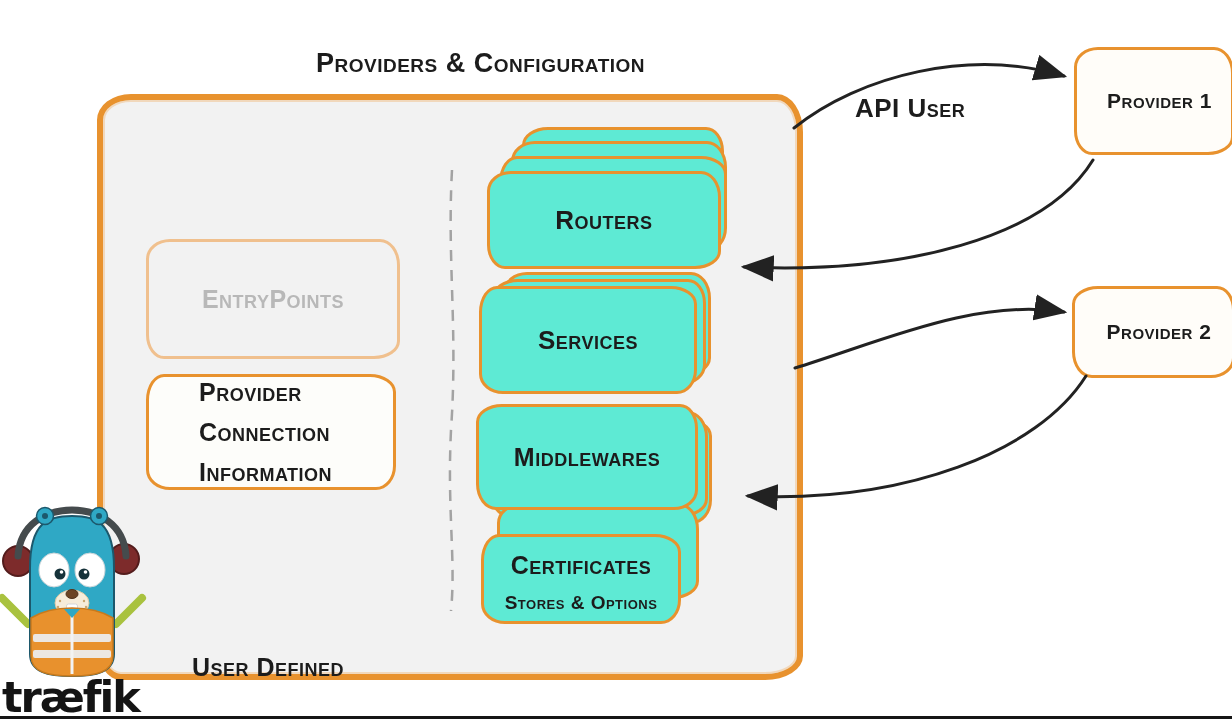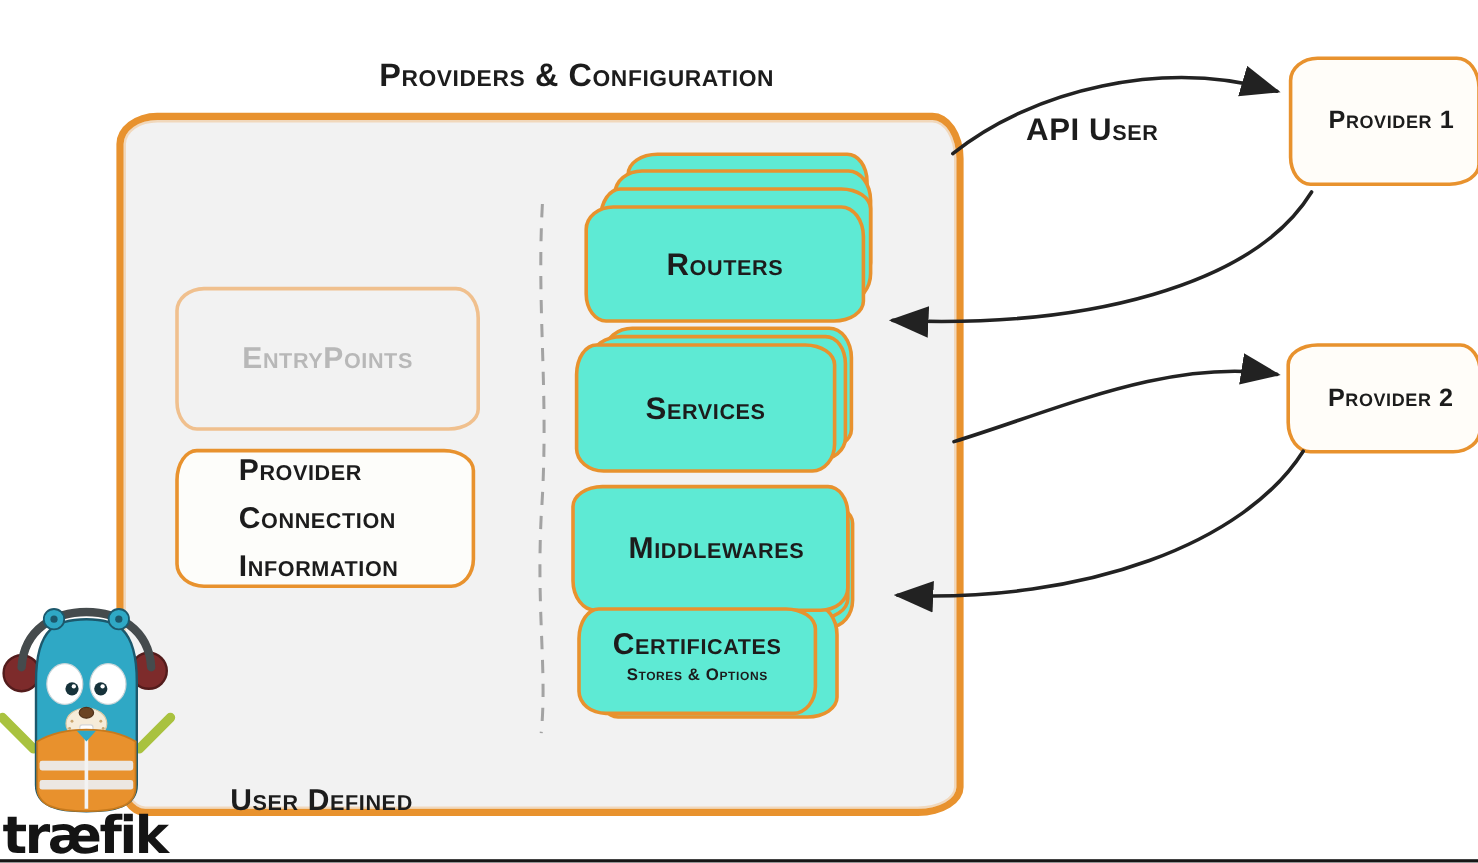--- a/index.html
+++ b/index.html
@@ -65,21 +65,21 @@
     flex-direction: column;
     align-items: flex-start;
     justify-content: center;
     padding-left: 50px;
     box-sizing: border-box;
   }
   .conn-line { font-size: 25px; line-height: 40px; }
 
   .card-label { font-size: 26px; }
   .card-label-sm { font-size: 25px; }
-  .card-sublabel { font-size: 14px; margin-top: 2px; }
+  .card-sublabel { font-size: 19px; margin-top: 12px; }
   .cert-card { flex-direction: column; justify-content: flex-start; padding-top: 14px; box-sizing: border-box; }
 
   .zone-label {
     position: absolute;
     font-size: 25px;
     text-align: center;
     z-index: 3;
   }
 
   
@@ -167,28 +167,28 @@
     <div class="card layer wobble-a" style="left:503px; top:272px; width:202px; height:98px;"></div>
     <div class="card layer wobble-c" style="left:492px; top:279px; width:208px; height:100px;"></div>
     <div class="card wobble-b" style="left:479px; top:286px; width:212px; height:102px;">
       <span class="sc card-label">Services</span>
     </div>
   </div>
 
   <div>
     <div class="card layer wobble-b" style="left:502px; top:418px; width:204px; height:100px;"></div>
     <div class="card layer wobble-a" style="left:490px; top:411px; width:212px; height:100px;"></div>
-    <div class="card wobble-c" style="left:476px; top:404px; width:216px; height:100px;padding-left:10px;">
+    <div class="card wobble-c" style="left:476px; top:404px; width:216px; height:100px;">
       <span class="sc card-label card-label-sm">Middlewares</span>
     </div>
   </div>
 
   <div>
     <div class="card layer wobble-a" style="left:497px; top:503px; width:196px; height:90px;"></div>
-    <div class="card cert-card wobble-b" style="left:481px; top:506px; width:200px; height:90px;">
+    <div class="card cert-card wobble-b" style="left:481px; top:534px; width:200px; height:90px;">
       <span class="sc card-label-sm">Certificates</span>
       <span class="sc card-sublabel">Stores &amp; Options</span>
     </div>
   </div>
 
   <div class="zone-label sc" style="left:148px; top:613px; width:240px;margin-top:40px;">User Defined</div>
 
   <div class="provider-box wobble-a" style="left:1074px; top:47px; width:154px; height:102px;">
     <span class="sc provider-label">Provider 1</span>
   </div>

